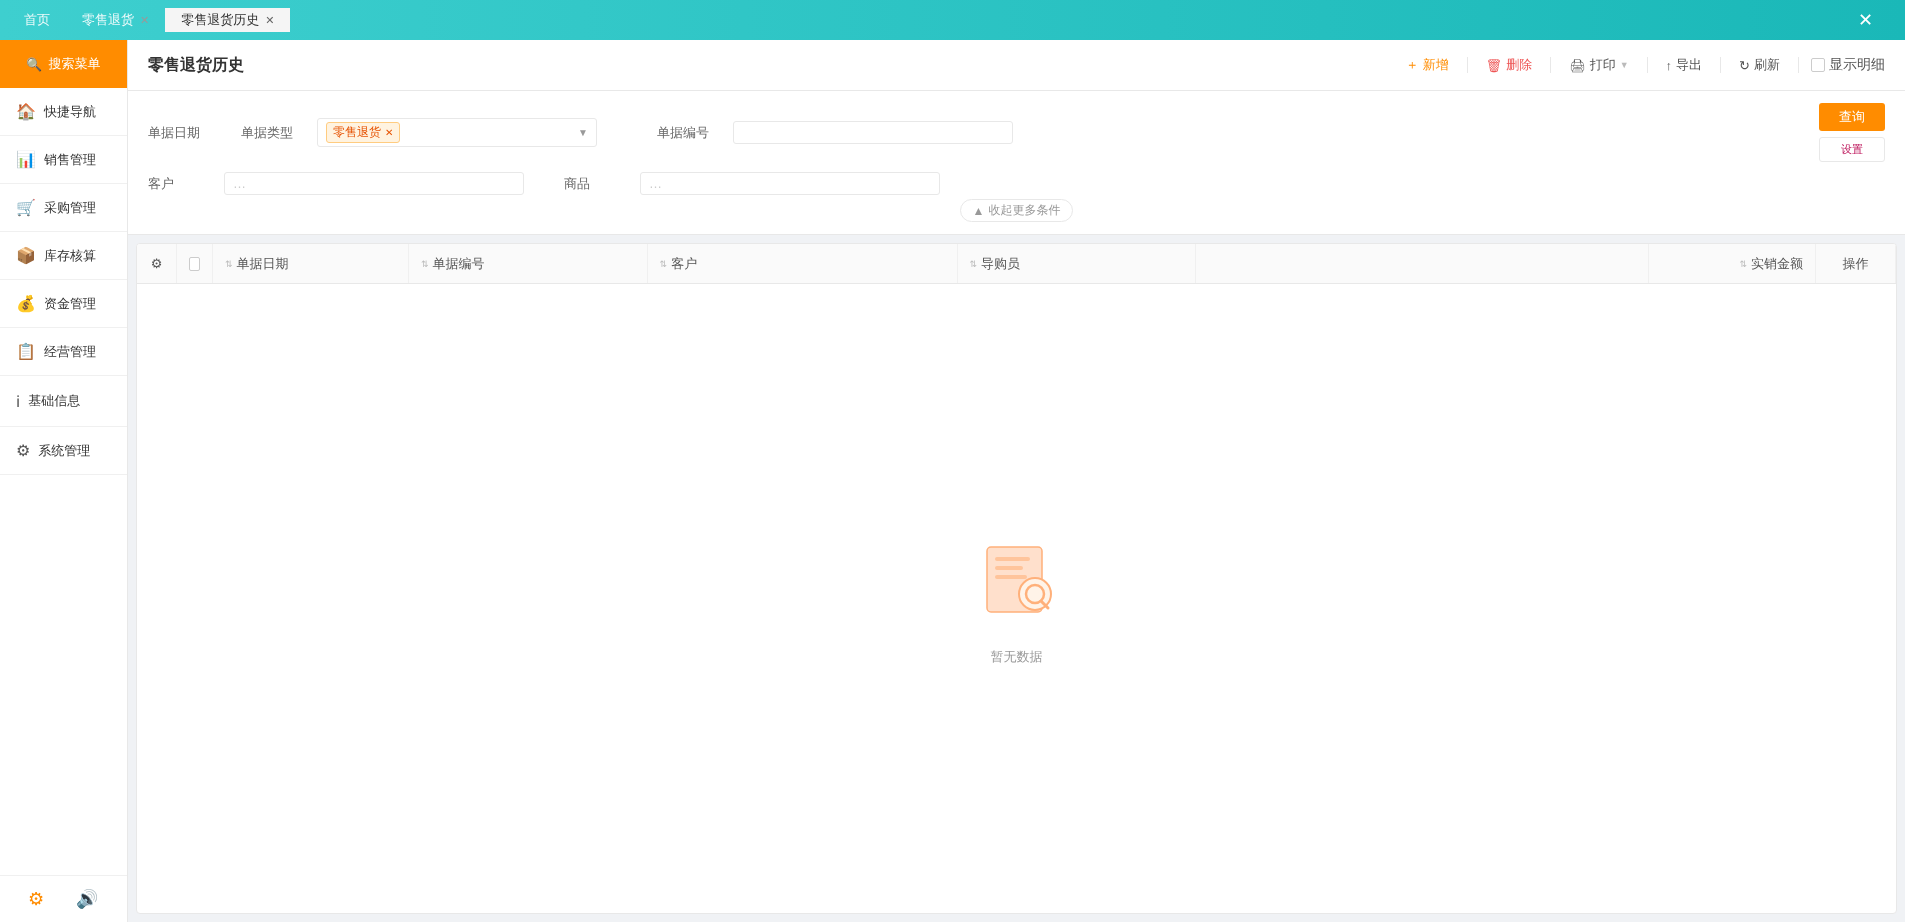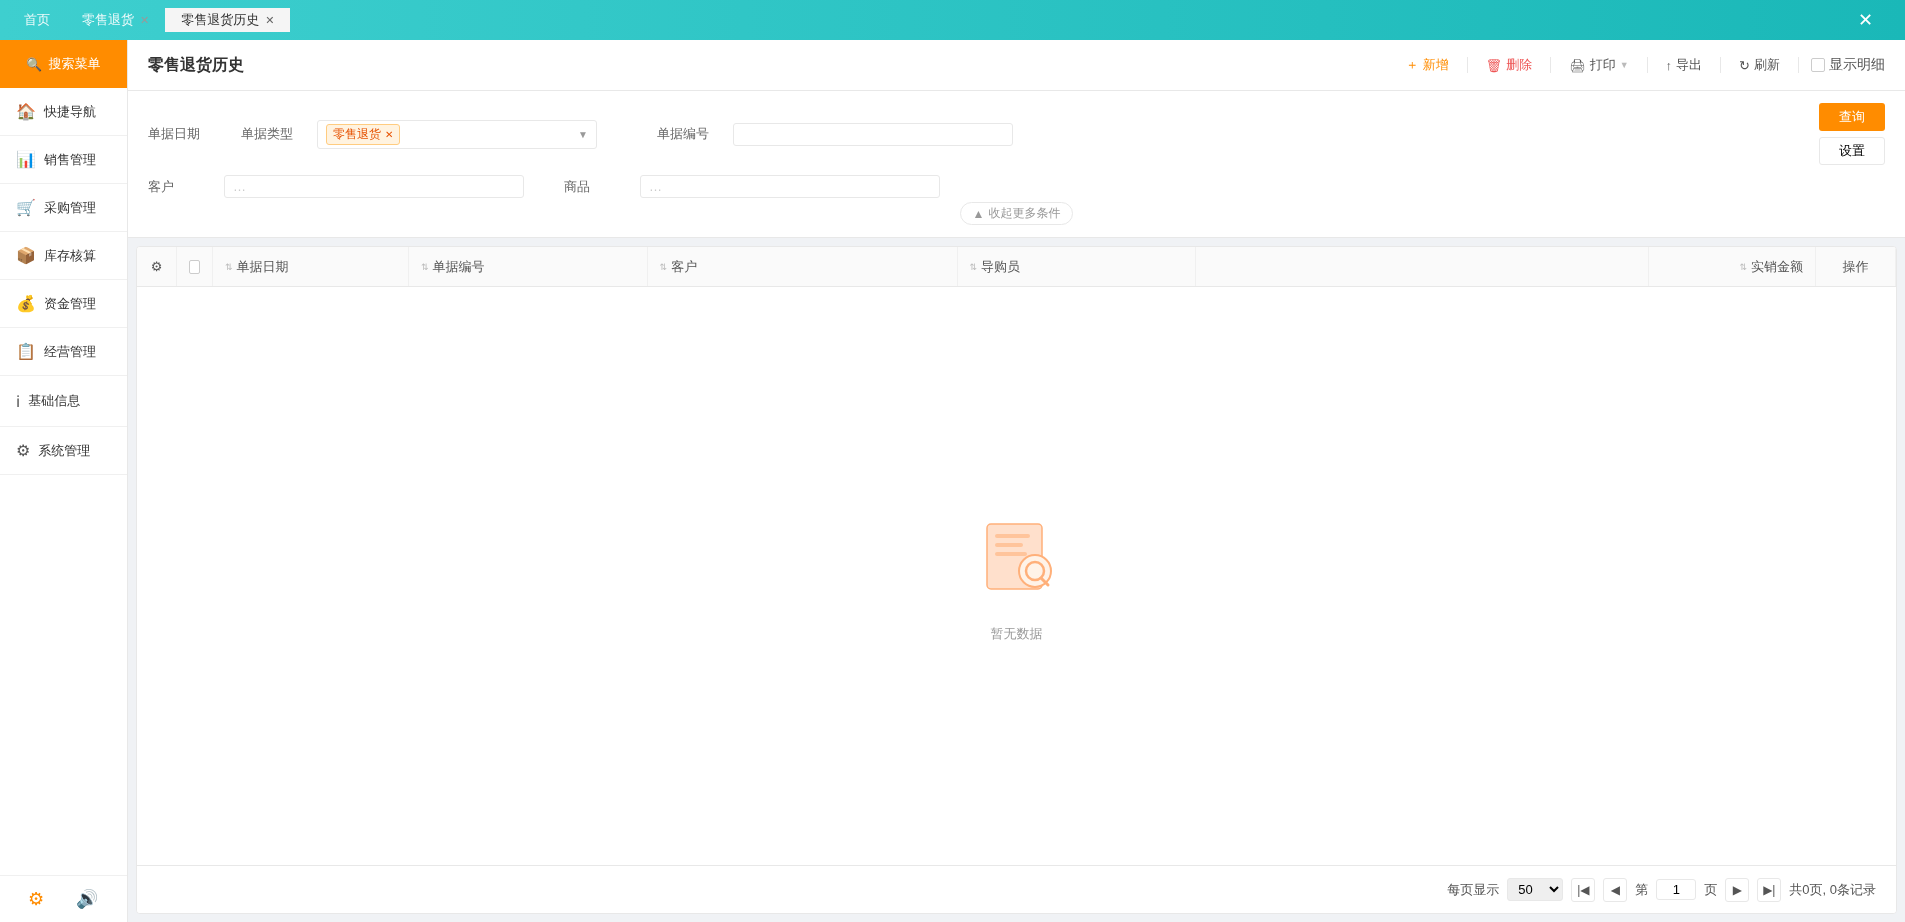--- a/index.html
+++ b/index.html
@@ -251,26 +251,26 @@
       background: #ff8c00;
       color: white;
       border: none;
       border-radius: 3px;
       padding: 5px 20px;
       cursor: pointer;
       font-size: 13px;
     }
     .btn-settings {
       background: white;
-      color: #000000;
+      color: #be185d;
       border: 1px solid #e8e8e8;
       border-radius: 3px;
       padding: 4px 12px;
       cursor: pointer;
-      font-size: 13px;
+      font-size: 11px;
     }
 
     
     .table-area {
       flex: 1;
       background: white;
       margin: 8px;
       border-radius: 4px;
       border: 1px solid #e8e8e8;
       display: flex;
@@ -555,32 +555,16 @@
           <rect x="28" y="25" width="35" height="4" rx="2" fill="#ffb07a" opacity="0.6"></rect>
           <rect x="28" y="34" width="28" height="4" rx="2" fill="#ffb07a" opacity="0.6"></rect>
           <rect x="28" y="43" width="32" height="4" rx="2" fill="#ffb07a" opacity="0.6"></rect>
           <circle cx="68" cy="62" r="16" fill="#fff3e8" stroke="#ffb07a" stroke-width="2"></circle>
           <circle cx="68" cy="62" r="9" fill="none" stroke="#ffb07a" stroke-width="2.5"></circle>
           <line x1="74" y1="69" x2="81" y2="76" stroke="#ffb07a" stroke-width="3" stroke-linecap="round"></line>
         </svg>
         <span class="empty-text">暂无数据</span>
       </div>
 
-      <div class="pagination">
-        <span>每页显示</span>
-        <select class="page-size-select">
-          <option>50</option>
-          <option>100</option>
-          <option>200</option>
-        </select>
-        <button class="page-nav-btn">|◀</button>
-        <button class="page-nav-btn">◀</button>
-        <span>第</span>
-        <input class="page-input" value="1" style="">
-        <span>页</span>
-        <button class="page-nav-btn">▶</button>
-        <button class="page-nav-btn">▶|</button>
-        <span>共0页, 0条记录</span>
-      </div>
     </div>
 
   </div>
 </div>
 
 </body></html>

